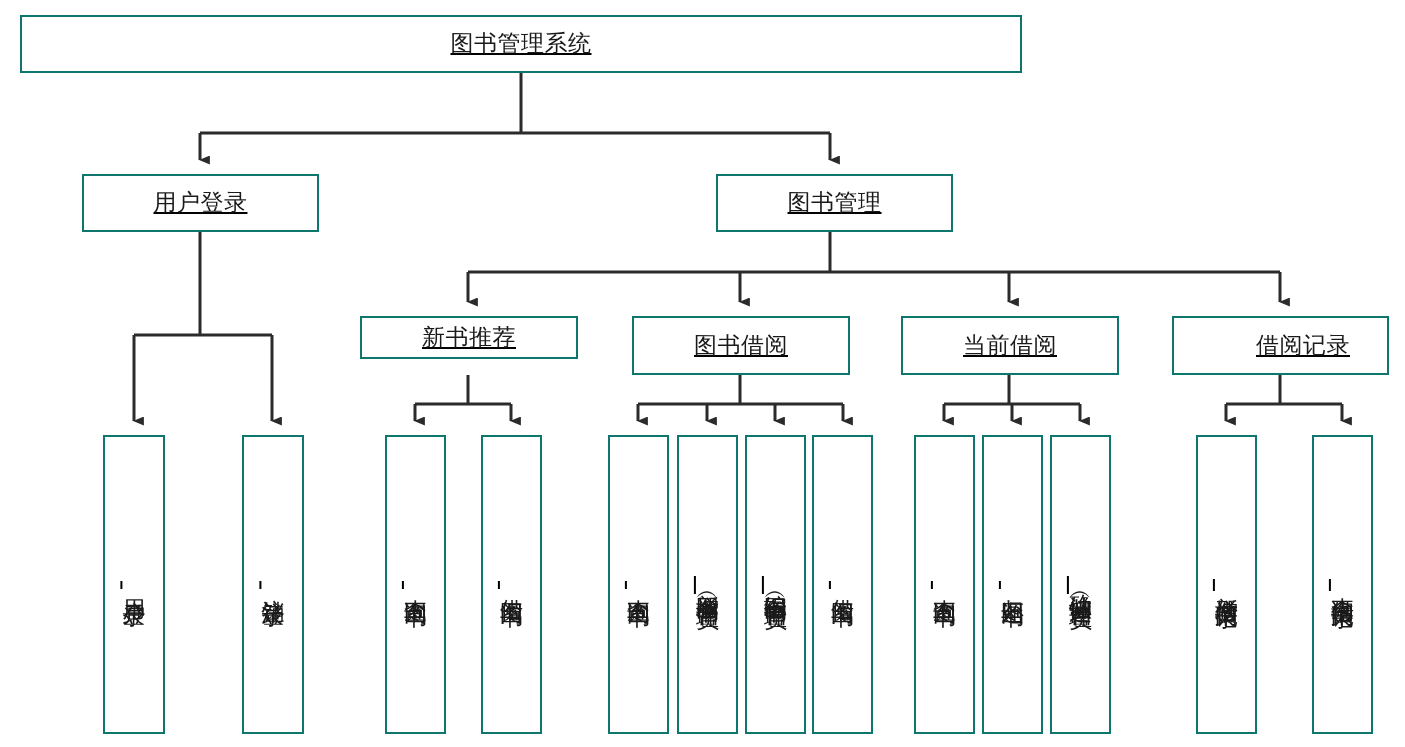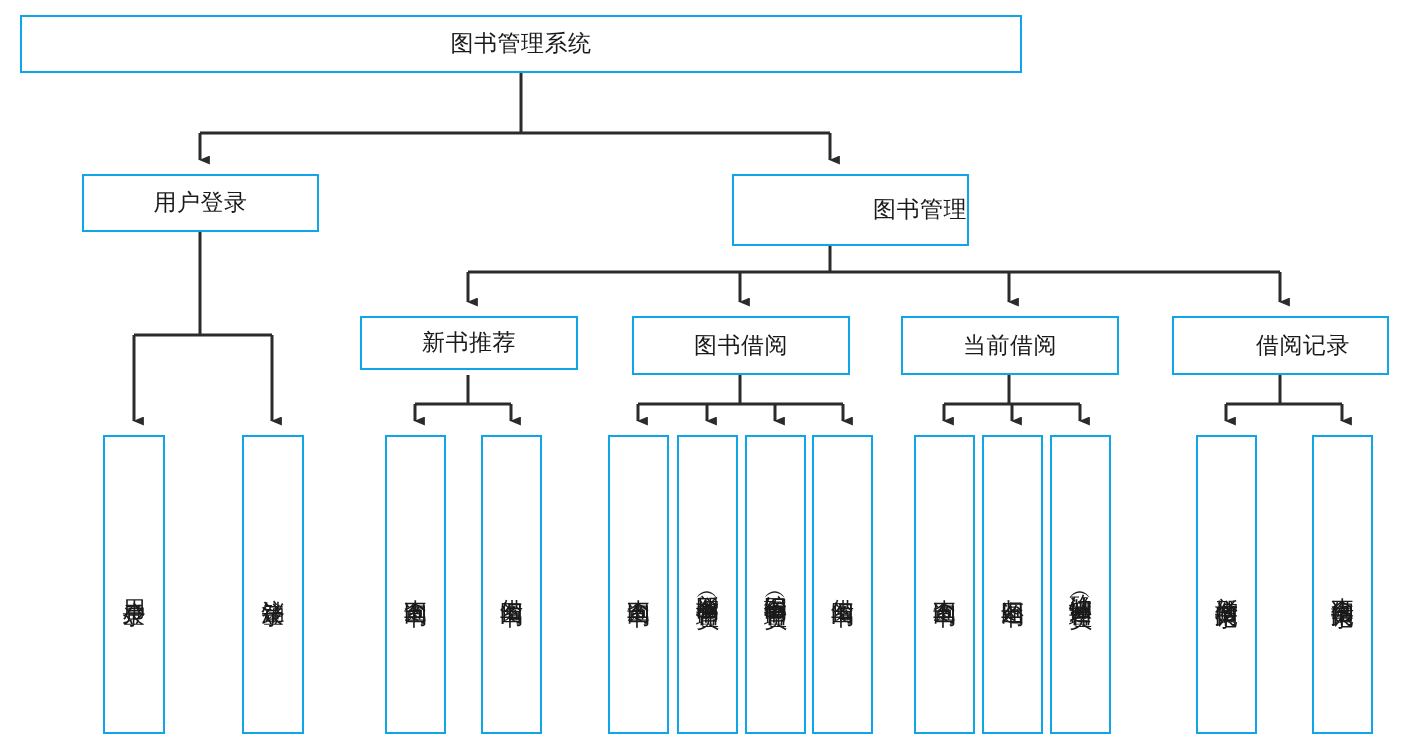--- a/index.html
+++ b/index.html
@@ -24,25 +24,26 @@
     left: 0;
     top: 0;
     width: 1405px;
     height: 747px;
     pointer-events: none;
   }
   .node {
     position: absolute;
     box-sizing: border-box;
     background: #ffffff;
-    border: 2px solid #0ea5e9;
+    border: 2px solid #0f766e;
     display: flex;
     align-items: center;
     justify-content: center;
     overflow: hidden;
+    text-decoration: underline;
   }
   .node .label {
     color: #1a1a1a;
     text-align: center;
     line-height: 1.12;
     white-space: pre;
   }
   
   .node.horiz .label {
     font-size: 23px;
@@ -130,25 +131,25 @@
     </g>
   </svg>
 
   <div class="node horiz root" style="left:20px; top:15px; width:1002px; height:58px;">
     <span class="label">图书管理系统</span>
   </div>
 
   <div class="node horiz" style="left:82px; top:174px; width:237px; height:58px;">
     <span class="label">用户登录</span>
   </div>
-  <div class="node horiz" style="left:732px; top:174px; width:237px; height:72px;justify-content:flex-end;">
+  <div class="node horiz" style="left:716px; top:174px; width:237px; height:58px;">
     <span class="label">图书管理</span>
   </div>
 
-  <div class="node horiz" style="left:360px; top:316px; width:218px; height:54px;">
+  <div class="node horiz" style="left:360px; top:316px; width:218px; height:43px;">
     <span class="label">新书推荐</span>
   </div>
   <div class="node horiz" style="left:901px; top:316px; width:218px; height:59px;">
     <span class="label">当前借阅</span>
   </div>
   <div class="node horiz" style="left:632px; top:316px; width:218px; height:59px;">
     <span class="label">图书借阅</span>
   </div>
   <div class="node horiz" style="left:1172px; top:316px; width:217px; height:59px;padding-left:45px;">
     <span class="label">借阅记录</span>

